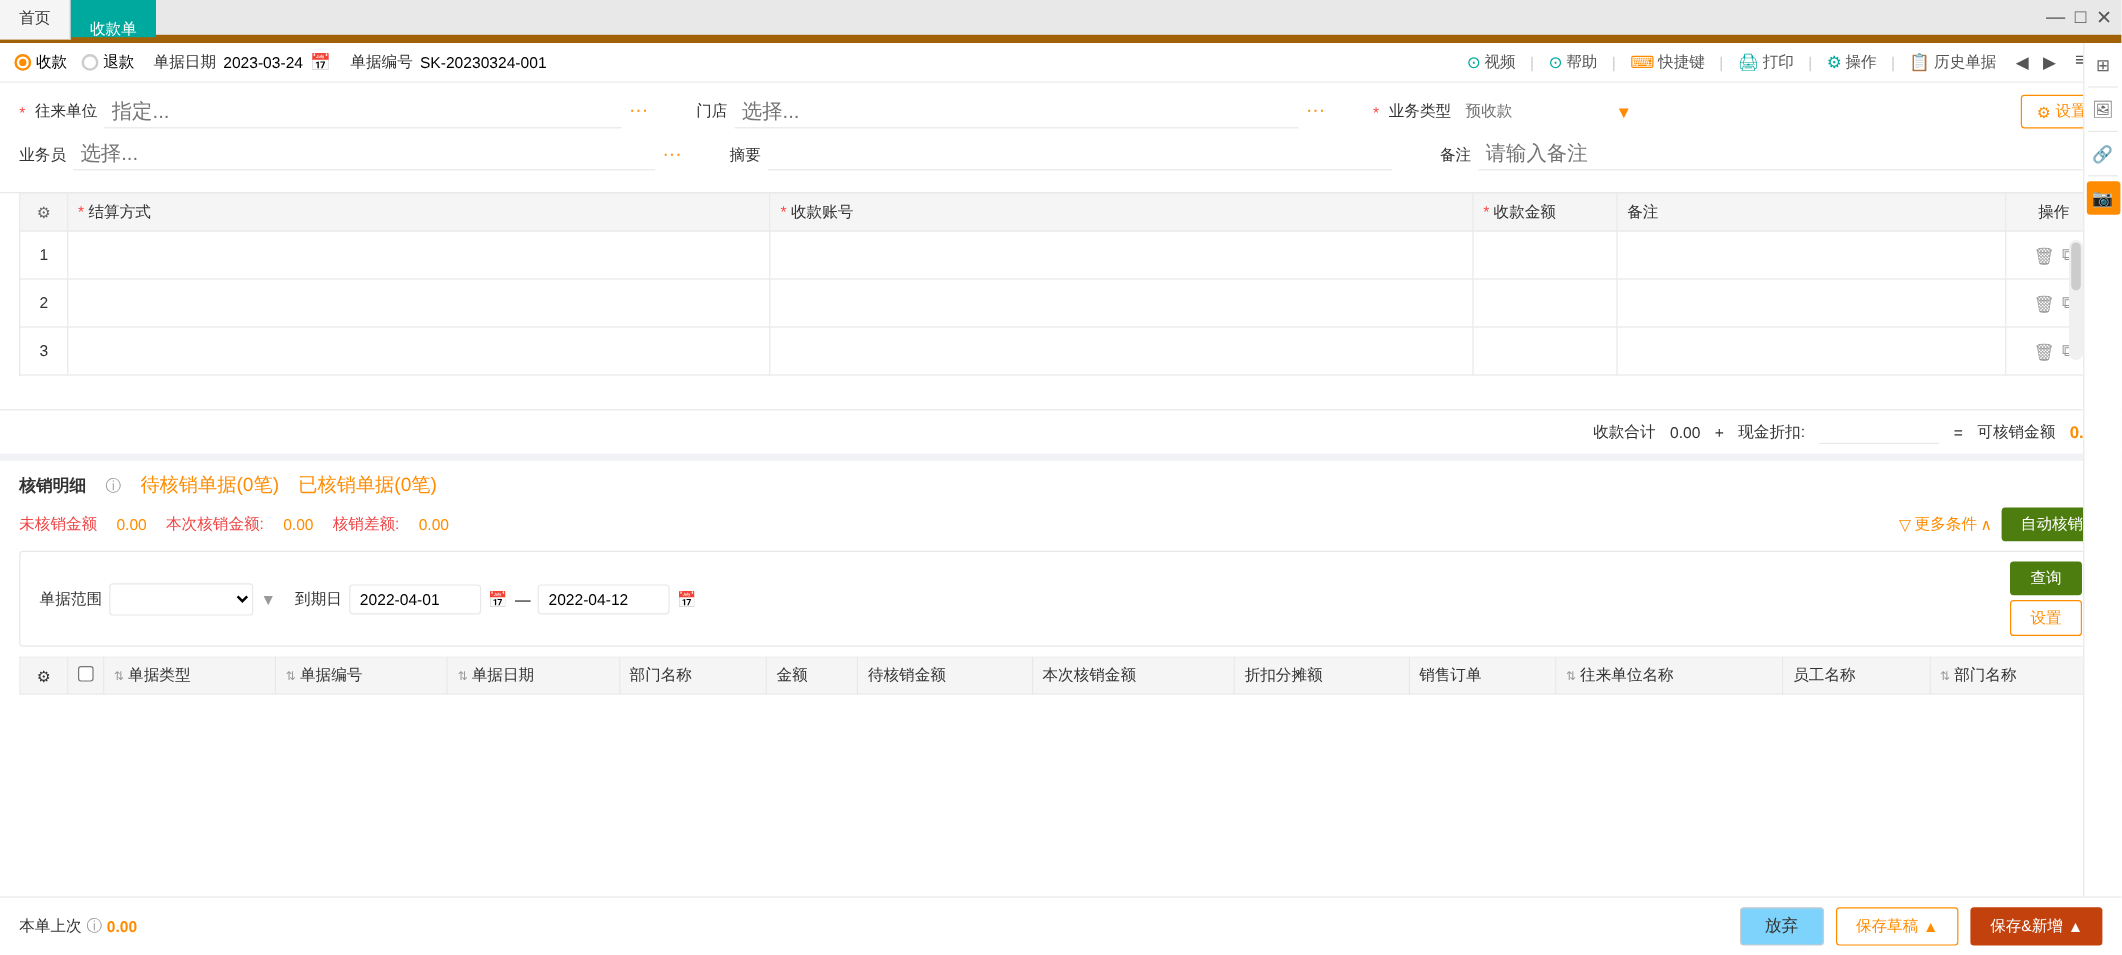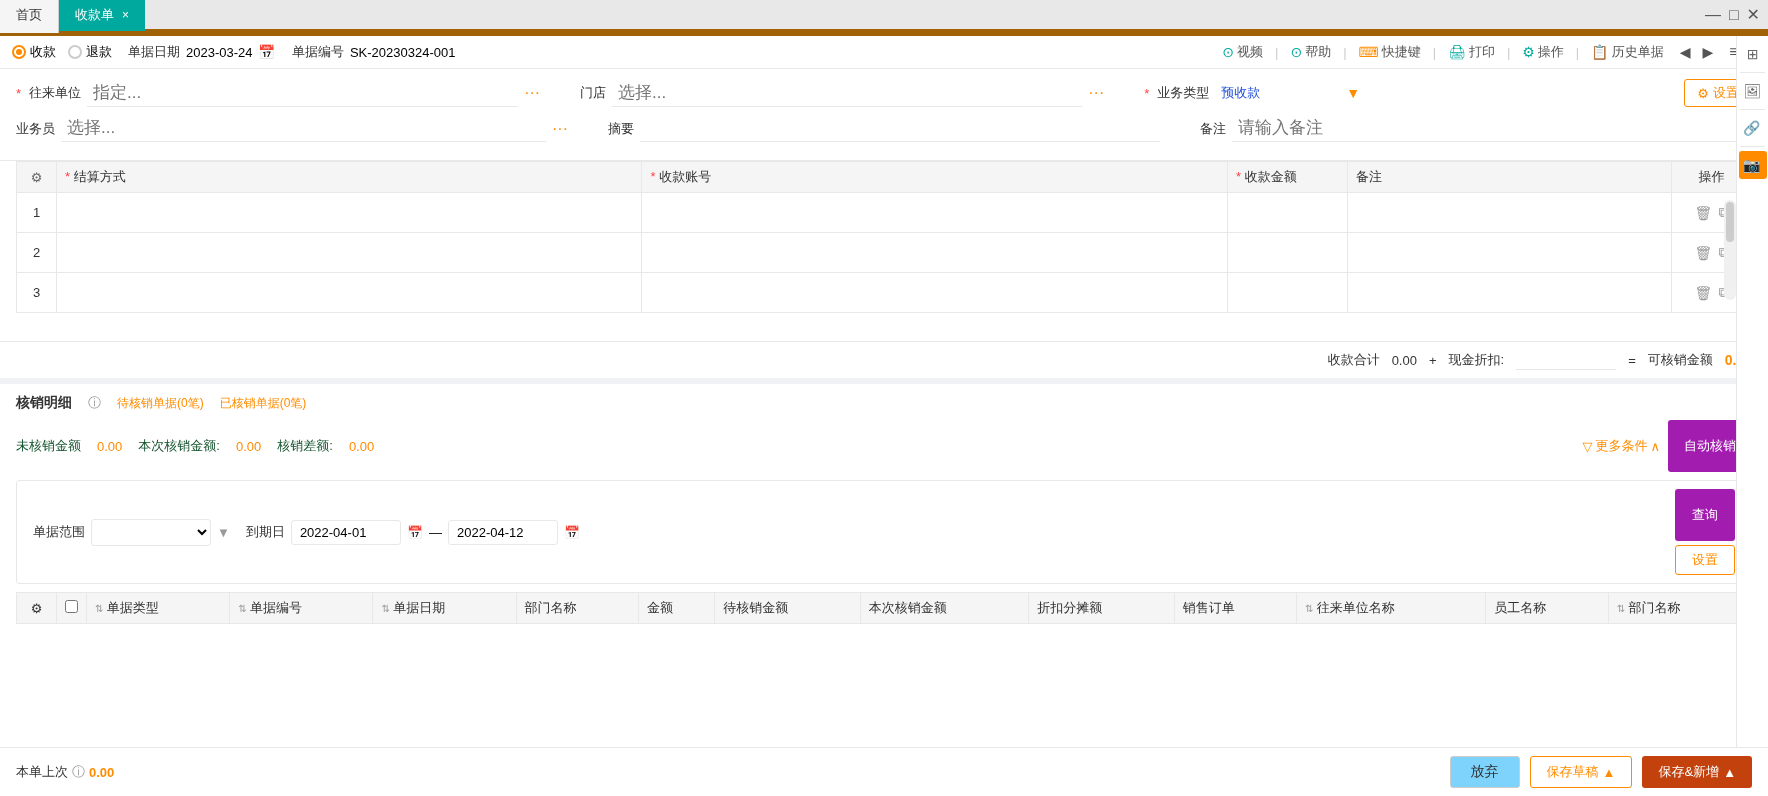--- a/index.html
+++ b/index.html
@@ -10,21 +10,21 @@
       display: flex; align-items: center; background: #e8e8e8; height: 36px;
       border-bottom: 7px solid #a16207; padding: 0 0 0 0;
     }
     .tab-home {
       background: #f5f5f5; color: #333; padding: 0 16px; height: 36px;
       display: flex; align-items: center; border-right: 1px solid #ccc;
       font-size: 13px;
     }
     .tab-active {
       background: #00a99d; color: #fff; padding: 16px 16px; height: 23px;
-      display: flex; align-items: center; gap: 8px; font-size: 13px;
+      display: flex; align-items: center; gap: 8px; font-size: 13px; flex-direction: column;
     }
     .tab-close { cursor: pointer; font-size: 12px; color: #fff; }
     .tab-bar-right { margin-left: auto; display: flex; align-items: center; gap: 8px; padding-right: 8px; }
     .tab-bar-icon { color: #555; font-size: 16px; cursor: pointer; }
 
     
     .main-area {
       background: #fff; margin: 0; height: calc(796px - 36px);
       display: flex; flex-direction: column;
     }
@@ -60,21 +60,21 @@
     }
     .form-row { display: flex; align-items: center; gap: 0; margin-bottom: 8px; }
     .form-field { display: flex; align-items: center; flex: 1; gap: 6px; }
     .field-label { white-space: nowrap; color: #333; }
     .field-required { color: #ff4444; margin-right: 2px; }
     .field-input {
       flex: 1; border: none; border-bottom: 1px solid #e8e8e8; padding: 3px 6px;
       color: #bbb; font-size: 17px; outline: none; min-width: 100px;
     }
     .field-more { color: #ff8c00; cursor: pointer; font-size: 16px; }
-    .field-value { color: #1d4ed8; }
+    .field-value { color: #737373; }
     .settings-btn {
       background: #fff; border: 1px solid #ff8c00; color: #ff8c00;
       padding: 4px 12px; border-radius: 3px; cursor: pointer; display: flex; align-items: center; gap: 4px;
       font-size: 12px;
     }
     .field-dropdown { color: #ff8c00; cursor: pointer; font-size: 14px; }
 
     
     .table-container { flex: 1; overflow: auto; padding: 0 16px; }
     .data-table { width: 100%; border-collapse: collapse; }
@@ -105,27 +105,27 @@
       padding: 2px 4px; outline: none; font-size: 13px;
     }
 
     
     .verification-section { 
       background: #fff; border-top: 6px solid #f0f2f5; padding: 10px 16px; 
       flex-shrink: 0;
     }
     .verification-header { display: flex; align-items: center; gap: 16px; margin-bottom: 8px; }
     .section-title { font-size: 14px; font-weight: bold; color: #333; }
-    .badge { color: #ff8c00; cursor: pointer; font-size: 12px; }
+    .badge { color: #ff8c00; cursor: pointer; font-size: 16px; }
     .filter-row { display: flex; align-items: center; gap: 16px; margin-bottom: 8px; }
-    .filter-text { color: #14532d; }
+    .filter-text { color: #ef4444; }
     .filter-value { color: #ff8c00; }
     .filter-actions { margin-left: auto; display: flex; align-items: center; gap: 8px; }
     .btn-orange {
-      background: #a21caf; color: #fff; border: none; padding: 17px 16px;
+      background: #4d7c0f; color: #fff; border: none; padding: 5px 16px;
       border-radius: 3px; cursor: pointer; font-size: 13px;
     }
     .btn-outline {
       background: #fff; color: #ff8c00; border: 1px solid #ff8c00; padding: 5px 16px;
       border-radius: 3px; cursor: pointer; font-size: 13px;
     }
     .filter-more { color: #ff8c00; cursor: pointer; font-size: 12px; display: flex; align-items: center; gap: 3px; }
 
     
     .search-filters {

